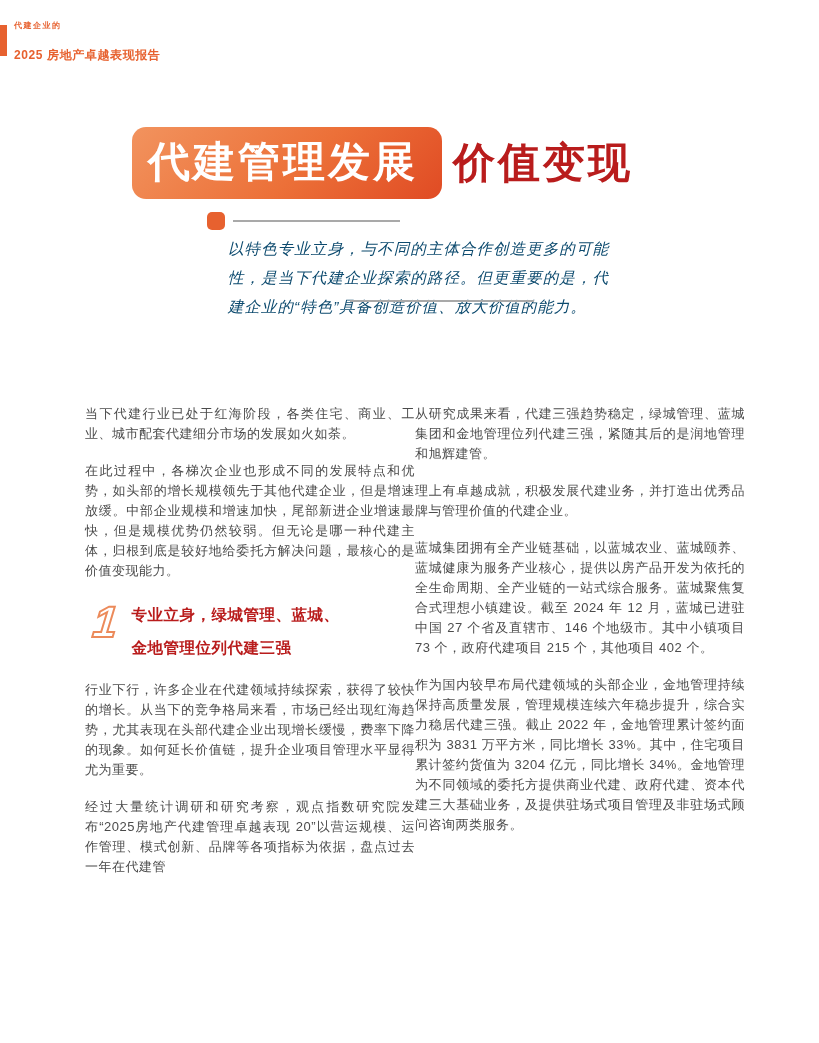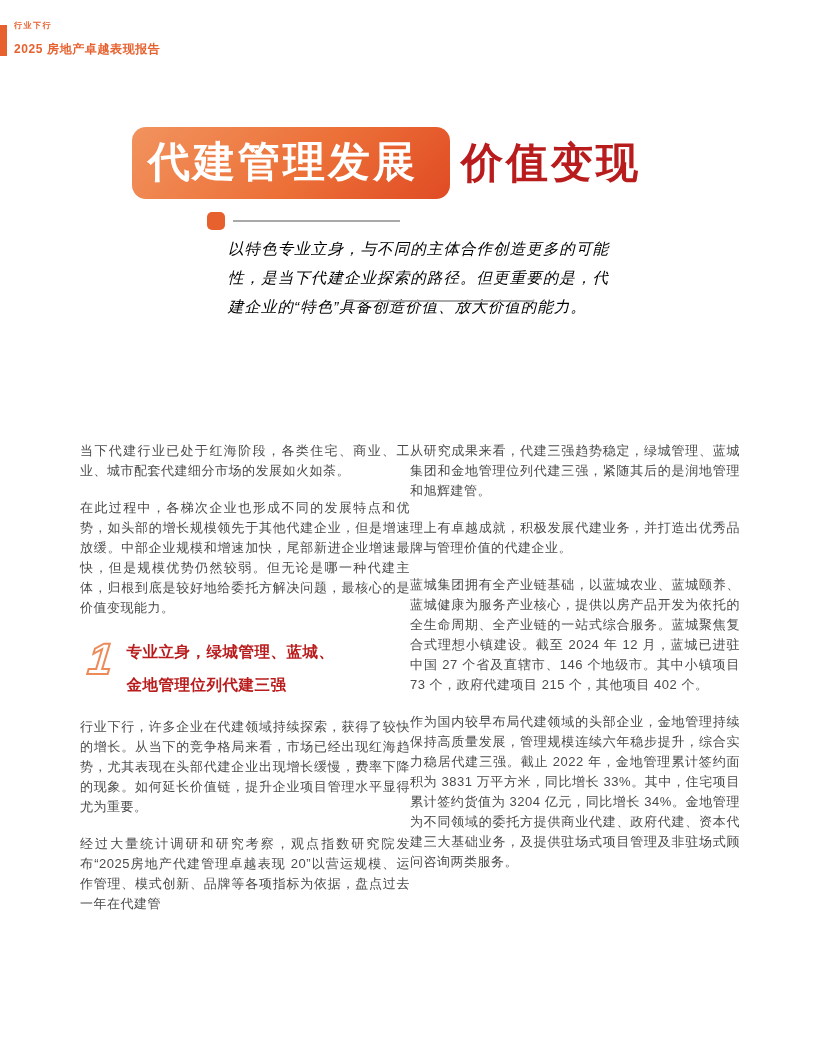--- a/index.html
+++ b/index.html
@@ -21,35 +21,35 @@
     width: 7px; height: 31px;
     background: #e7612f;
   }
   .masthead-text { position: absolute; left: 14px; top: 0; white-space: nowrap; }
   .kicker {
     color: #e7612f; font-size: 8px; font-weight: bold;
     letter-spacing: 1.5px;
   }
   .report-title {
     color: #e7612f; font-size: 12px; font-weight: bold;
-    letter-spacing: 0.6px; margin-top: 10px;
+    letter-spacing: 0.6px; margin-top: 16px;
   }
 
   
   .title-row {
     position: absolute; left: 132px; top: 127px;
     display: flex; align-items: center;
   }
   .title-highlight {
     display: inline-block;
     background: linear-gradient(135deg, #f2935e 0%, #ec7038 55%, #e04b24 100%);
     color: #ffffff;
     font-size: 42px; font-weight: bold;
     letter-spacing: 3px;
-    padding: 7px 32px 9px 16px;
+    padding: 7px 24px 9px 16px;
     border-radius: 14px;
   }
   .title-rest {
     color: #b91c1c;
     font-size: 42px; font-weight: bold;
     letter-spacing: 3px;
     margin-left: 11px;
   }
 
   
@@ -62,37 +62,37 @@
   }
   .quote-topline {
     position: absolute; left: 26px; top: 8px;
     width: 167px; height: 2px;
     background: #a9a9a9;
   }
   .quote-text {
     margin: 22px 15px 0 21px;
     width: 381px;
     font-style: italic;
-    color: #000000;
+    color: #0c4a6e;
     font-size: 15.5px;
     line-height: 29px;
     letter-spacing: 1px;
     text-align: justify;
   }
   .quote-bottomline {
     position: absolute; left: 143px; top: 88px;
     width: 184px; height: 2px;
     background: #a9a9a9;
   }
 
   
   .columns {
-    position: absolute; left: 75px; top: 441px;
+    position: absolute; left: 75px; top: 404px;
     width: 670px;
-    display: flex; justify-content: center;
+    display: flex; justify-content: flex-end;
   }
   .col { width: 330px; }
   .col p {
     color: #4b4b4b;
     font-size: 13px;
     line-height: 20px;
     letter-spacing: 0.5px;
     text-align: justify;
     margin: 0 0 17px 0;
   }
@@ -133,21 +133,21 @@
   }
 </style>
 </head>
 <body>
 
 <div class="page">
 
   <header class="masthead">
     <div class="masthead-bar"></div>
     <div class="masthead-text">
-      <div class="kicker">行业下行</div>
+      <div class="kicker">代建企业的</div>
       <div class="report-title">2025 房地产卓越表现报告</div>
     </div>
   </header>
 
   <section class="title-row">
     <span class="title-highlight">代建管理发展</span>
     <span class="title-rest">价值变现</span>
   </section>
 
   <section class="quote">

